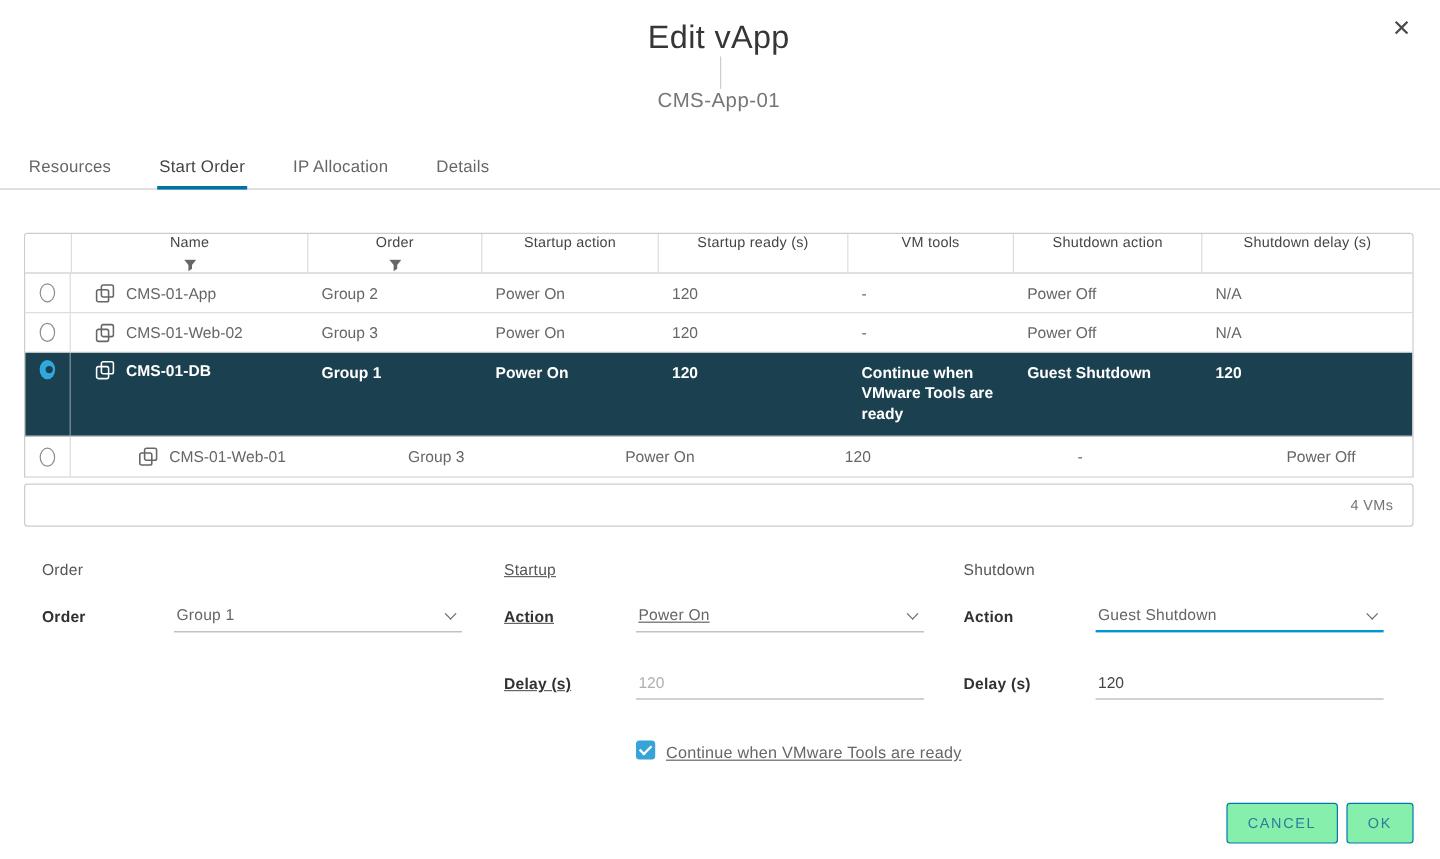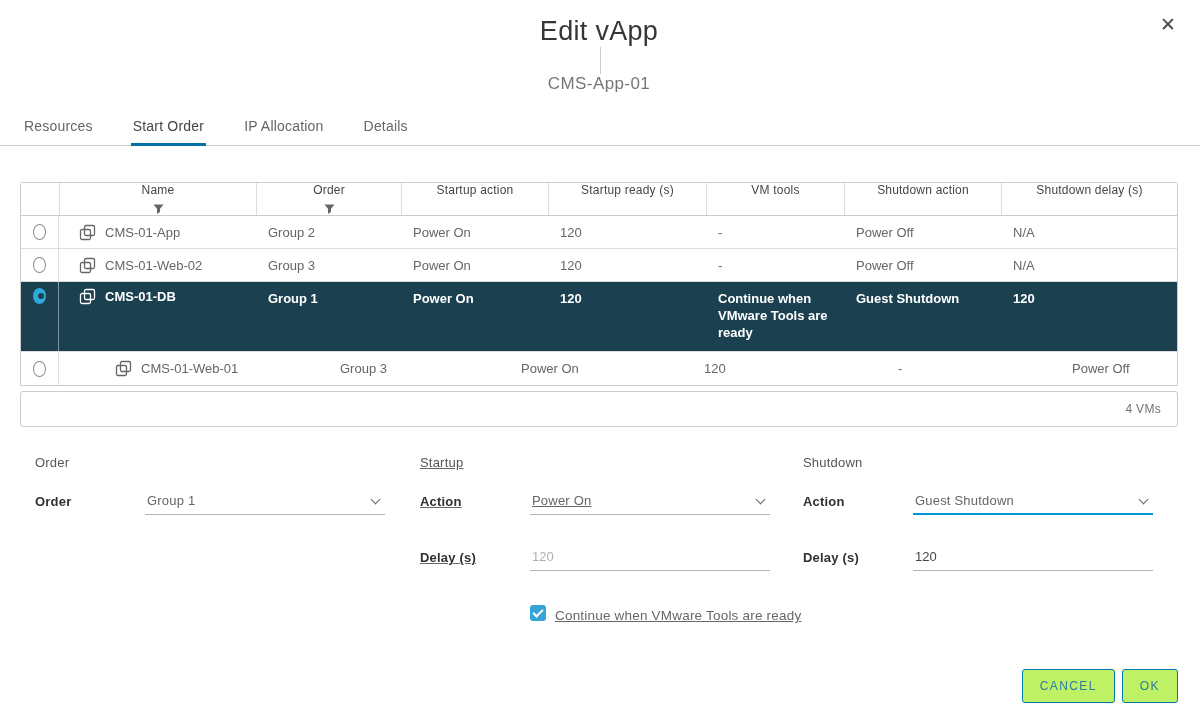--- a/index.html
+++ b/index.html
@@ -8,21 +8,21 @@
 
   
   .dlg-header { display: flex; align-items: center; padding: 16px 22px 0 20px; flex-direction: column; }
   .dlg-title { font-size: 27px; color: #363636; font-weight: 400; letter-spacing: 0.3px; }
   .title-divider { width: 1px; height: 27px; background: #ccc; margin: 0 16px 0 18px; }
   .dlg-subtitle { font-size: 17px; color: #767676; letter-spacing: 0.4px; }
   .close-btn { position: absolute; top: 15px; right: 24px; font-size: 19px; color: #4a4a4a;
                cursor: pointer; line-height: 1; font-weight: 400; }
 
   
-  .tabs { display: flex; margin-top: 24px; padding-left: 22px; border-bottom: 1px solid #ccc; }
+  .tabs { display: flex; margin-top: 36px; padding-left: 22px; border-bottom: 1px solid #ccc; }
   .tab { font-size: 14px; color: #666; padding: 0 2px 9px 2px; margin-right: 36px;
          letter-spacing: 0.2px; cursor: pointer; border-bottom: 3px solid transparent; margin-bottom: -1px; }
   .tab.active { color: #454545; border-bottom-color: #0072a3; }
 
   
   .datagrid { margin: 36px 22px 0 20px; }
   .grid-box { border: 1px solid #ccc; border-radius: 3px 3px 0 0; overflow: hidden; }
   .cols { display: grid; grid-template-columns: 38px 197px 145px 147px 158px 138px 157px auto; }
   .gh { height: 33px; border-bottom: 1px solid #ccc; background: #fff; }
   .gh .hc { display: flex; align-items: center; justify-content: space-between;
@@ -75,21 +75,21 @@
 
   .chkrow { display: flex; align-items: flex-start; gap: 9px; margin-left: 110px; margin-top: 13px; }
   .checkbox { width: 16px; height: 16px; border-radius: 3px; background: #36a3d9; position: relative;
               flex: 0 0 auto; cursor: pointer; margin-top: 2px; }
   .checkbox::after { content: ""; position: absolute; left: 5px; top: 2px; width: 4px; height: 8px;
                      border-right: 2px solid #fff; border-bottom: 2px solid #fff; transform: rotate(45deg); }
   .chklabel { font-size: 13.5px; color: #666; width: 250px; line-height: 25px; letter-spacing: 0.2px; }
 
   
   .dlg-actions { position: absolute; right: 22px; bottom: 13px; display: flex; gap: 7px; }
-  .btn { height: 34px; border: 1px solid #0079ad; border-radius: 3px; background: #bef264;
+  .btn { height: 34px; border: 1px solid #0079ad; border-radius: 3px; background: #86efac;
          color: #2e7c9d; font-size: 12px; letter-spacing: 1.4px; padding: 0 17px;
          font-family: "Liberation Sans", sans-serif; cursor: pointer; }
 </style>
 </head>
 <body>
 
 <div class="dlg-header">
   <span class="dlg-title">Edit vApp</span>
   <span class="title-divider"></span>
   <span class="dlg-subtitle">CMS-App-01</span>

